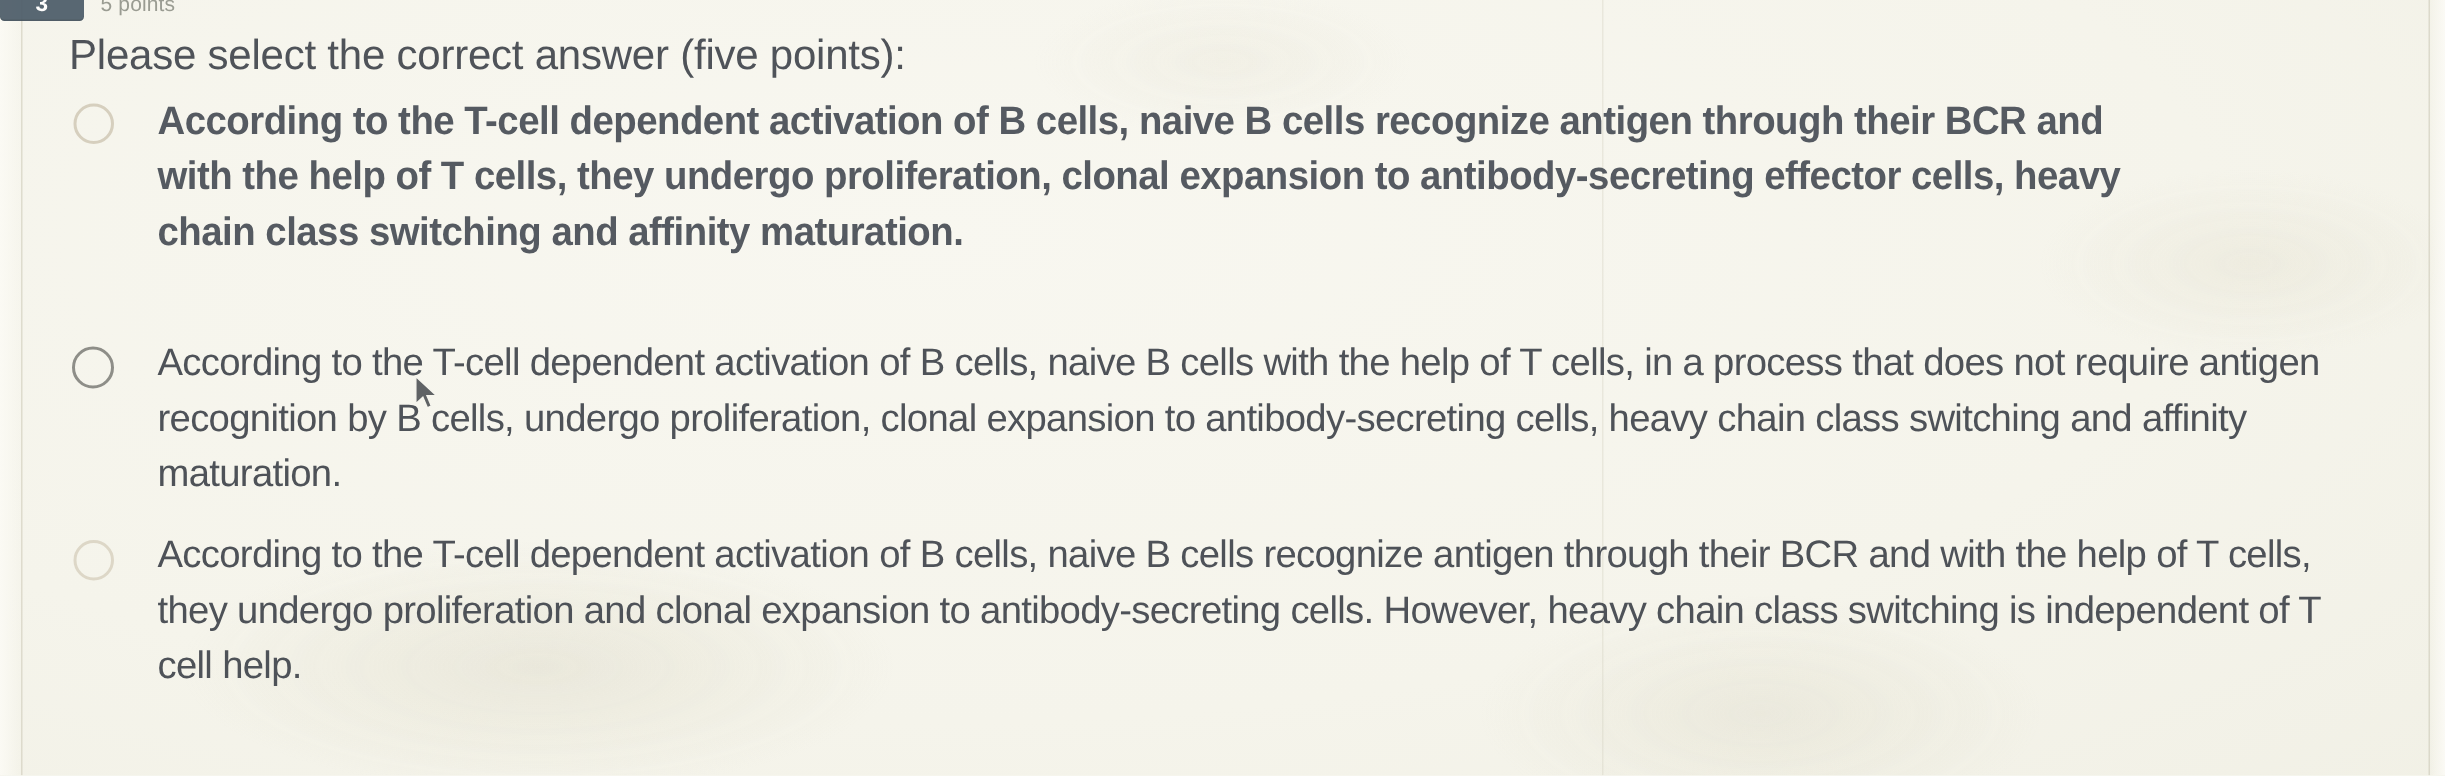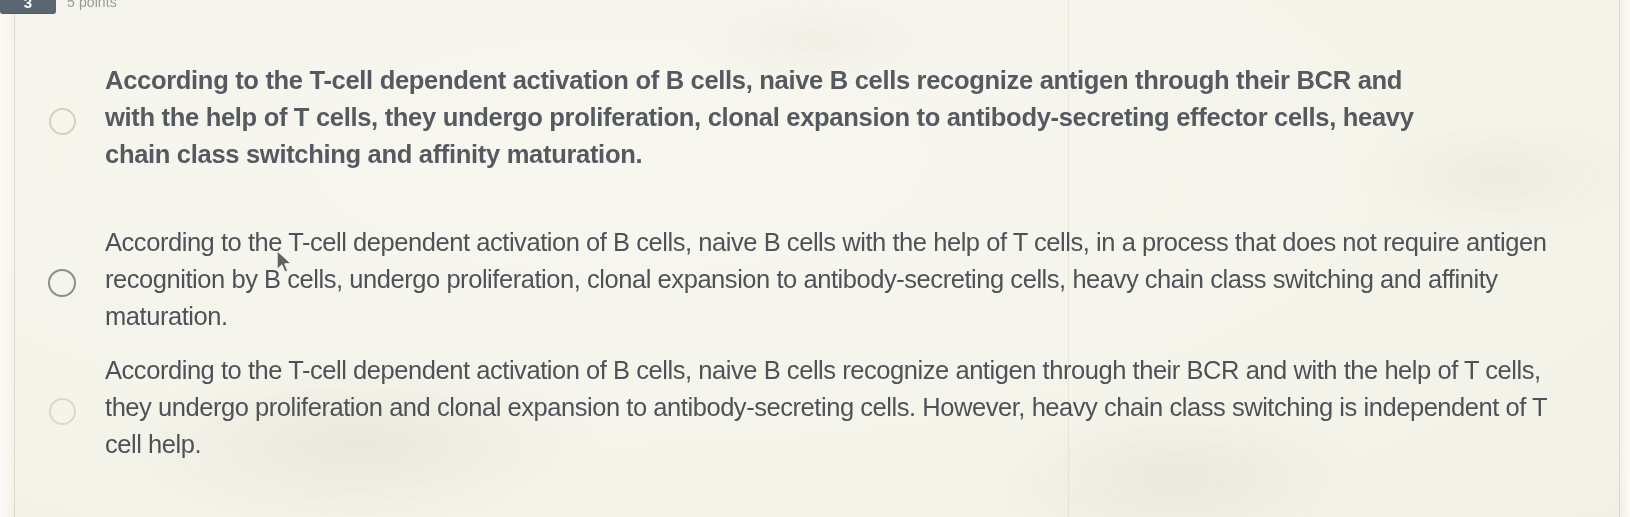--- a/index.html
+++ b/index.html
@@ -95,21 +95,21 @@
     color: #4f5359;
     letter-spacing: -.15px;
     white-space: nowrap;
     z-index: 2;
   }
 
   
   .option {
     position: absolute;
     display: flex;
-    align-items: center;
+    align-items: flex-start;
     z-index: 2;
   }
   .radio {
     flex: 0 0 auto;
     box-sizing: border-box;
     border-radius: 50%;
     background: transparent;
   }
   .opt-text {
     color: #4e5258;
@@ -187,20 +187,21 @@
   <div class="seam left-line"></div>
   <div class="seam mid-faint"></div>
   <div class="seam right-line"></div>
   <div class="seam right-pale"></div>
 
   <div id="header-strip">
     <div id="q-badge">3</div>
     <div id="q-points">5 points</div>
   </div>
 
+  <div id="prompt">Please select the correct answer (five points):</div>
 
   <div class="option" id="option-1">
     <span class="radio"></span>
     <span class="opt-text">According to the T-cell dependent activation of B cells, naive B cells recognize antigen through their BCR and with the help of T cells, they undergo proliferation, clonal expansion to antibody-secreting effector cells, heavy chain class switching and affinity maturation.</span>
   </div>
 
   <div class="option" id="option-2">
     <span class="radio"></span>
     <span class="opt-text">According to the T-cell dependent activation of B cells, naive B cells with the help of T cells, in a process that does not require antigen recognition by B cells, undergo proliferation, clonal expansion to antibody-secreting cells, heavy chain class switching and affinity maturation.</span>
   </div>

